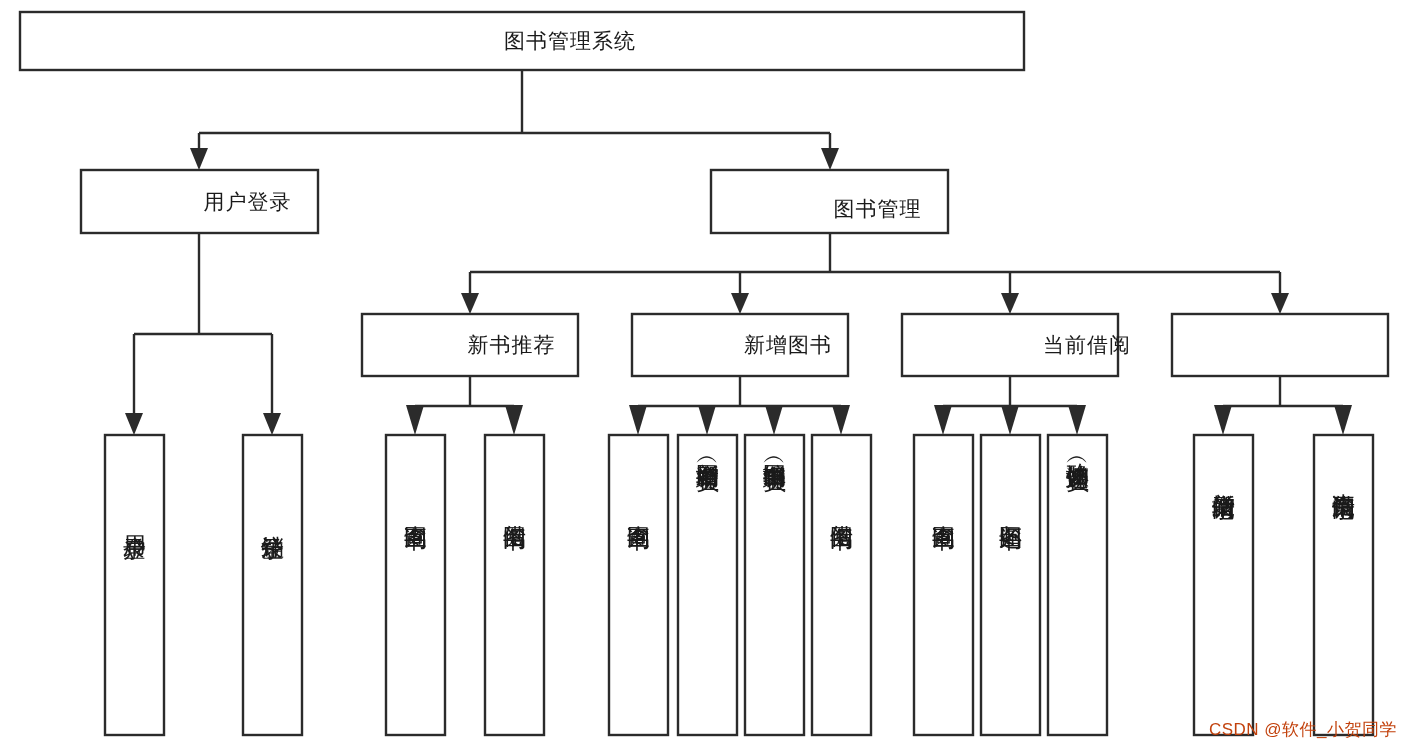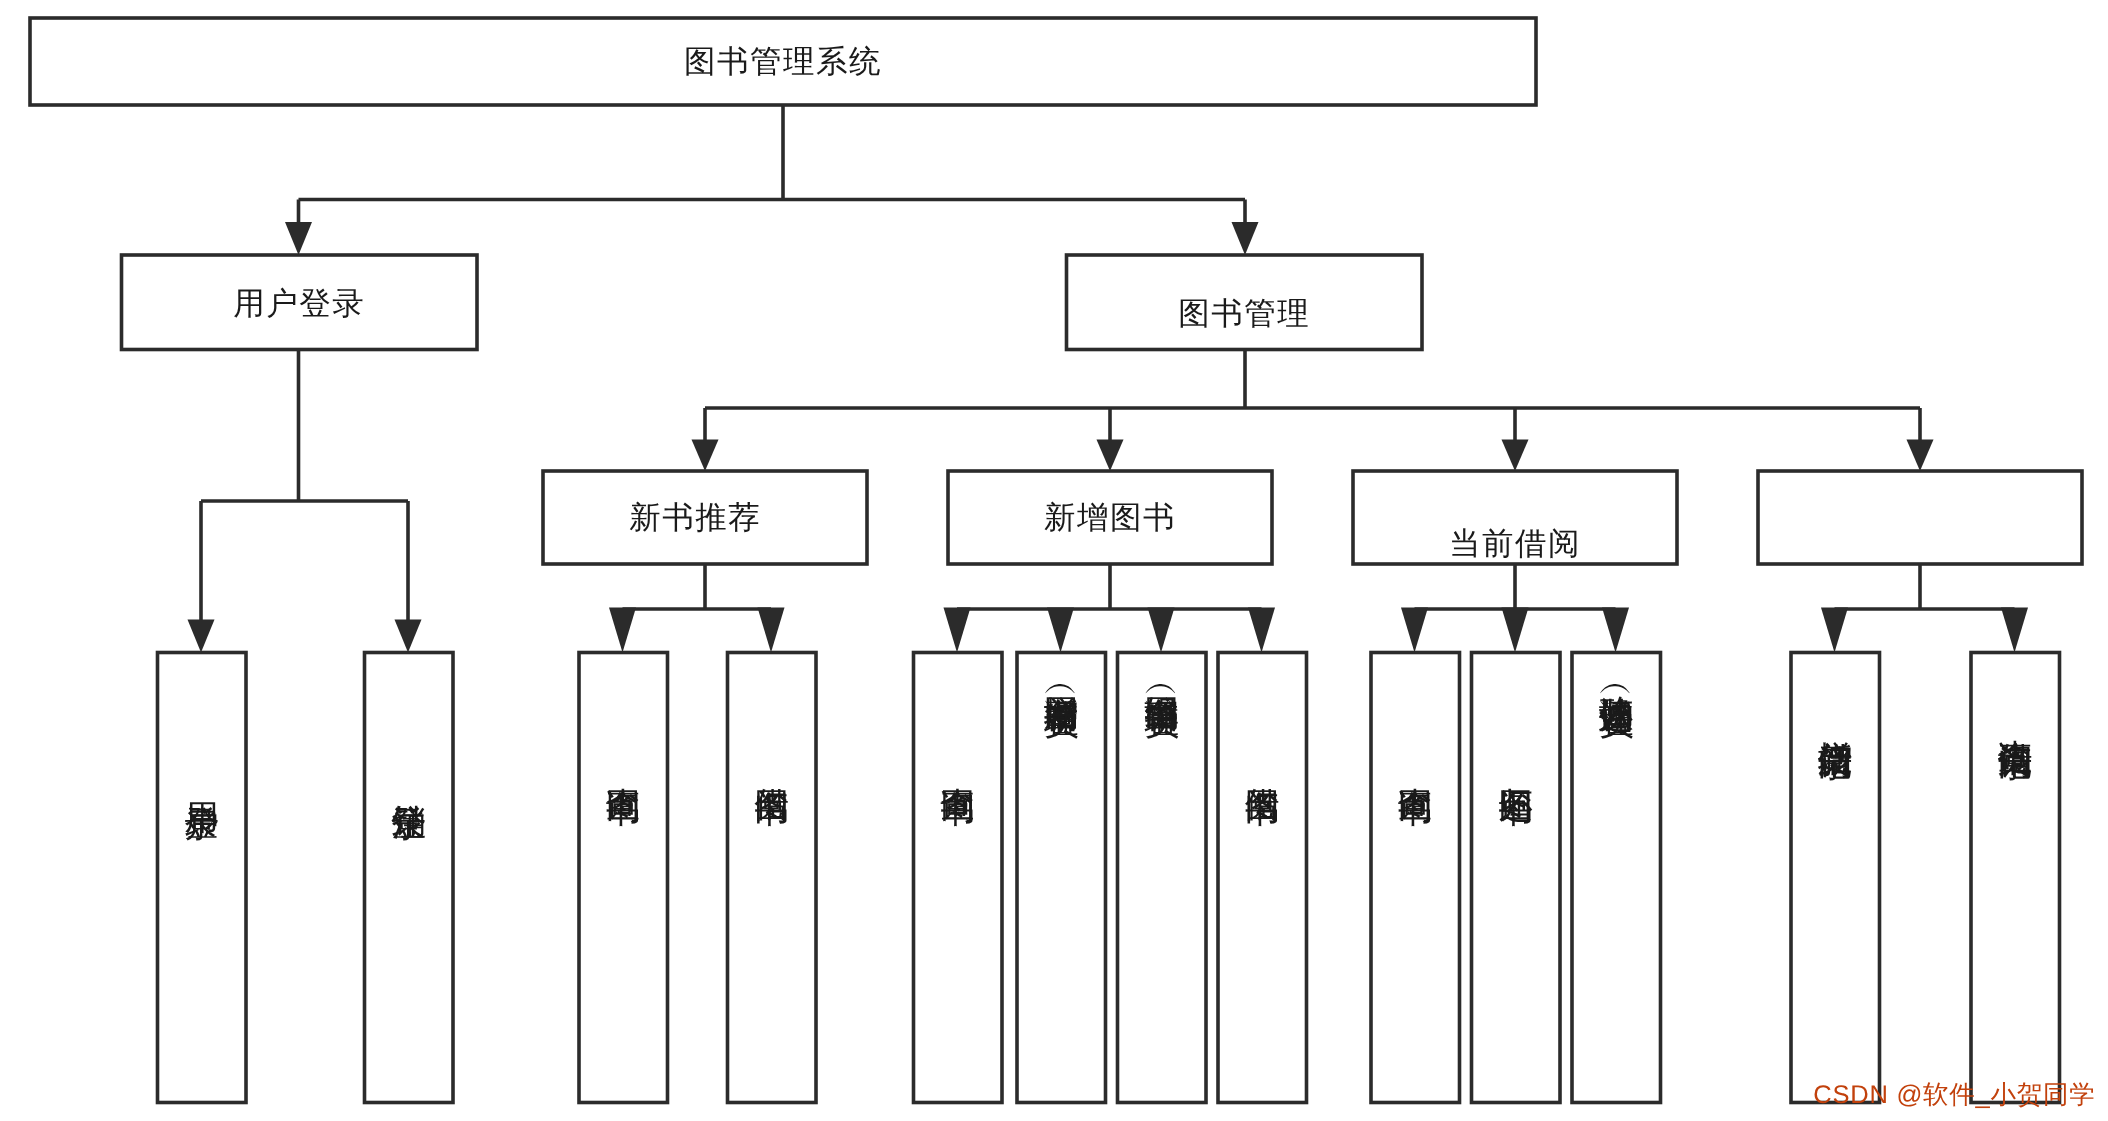--- a/index.html
+++ b/index.html
@@ -57,20 +57,21 @@
     color: #1a1a1a;
     letter-spacing: 1px;
     white-space: nowrap;
   }
   .hlabel-wrap {
     position: absolute;
     display: flex;
     align-items: center;
     justify-content: center;
     pointer-events: none;
+    padding-left: 48px;
   }
   .hlabel-text {
     font-family: "Liberation Sans", "DejaVu Sans", sans-serif;
     font-size: 21px;
     color: #1a1a1a;
     letter-spacing: 1px;
     white-space: nowrap;
   }
   #watermark {
     position: absolute;
@@ -199,21 +200,21 @@
   <div class="hlabel-wrap" style="left:711px; top:170px; width:237px; height:77px;">
     <span class="hlabel-text">图书管理</span>
   </div>
 
   <div class="hlabel-wrap" style="left:362px;  top:314px; width:203px; height:62px;">
     <span class="hlabel-text">新书推荐</span>
   </div>
   <div class="hlabel-wrap" style="left:632px;  top:314px; width:216px; height:62px;">
     <span class="hlabel-text">新增图书</span>
   </div>
-  <div class="hlabel-wrap" style="left:902px;  top:314px; width:216px; height:62px;align-items:flex-end;">
+  <div class="hlabel-wrap" style="left:931px;  top:314px; width:216px; height:62px;">
     <span class="hlabel-text">当前借阅</span>
   </div>
 
   <div class="vlabel-wrap" style="left:105px;  top:435px; width:59px; height:300px; padding-top:82px;">
     <span class="vlabel-text">用户登录</span>
   </div>
   <div class="vlabel-wrap" style="left:243px;  top:435px; width:59px; height:300px; padding-top:82px;">
     <span class="vlabel-text">注销登录</span>
   </div>
   <div class="vlabel-wrap" style="left:386px;  top:435px; width:59px; height:300px; padding-top:72px;">

